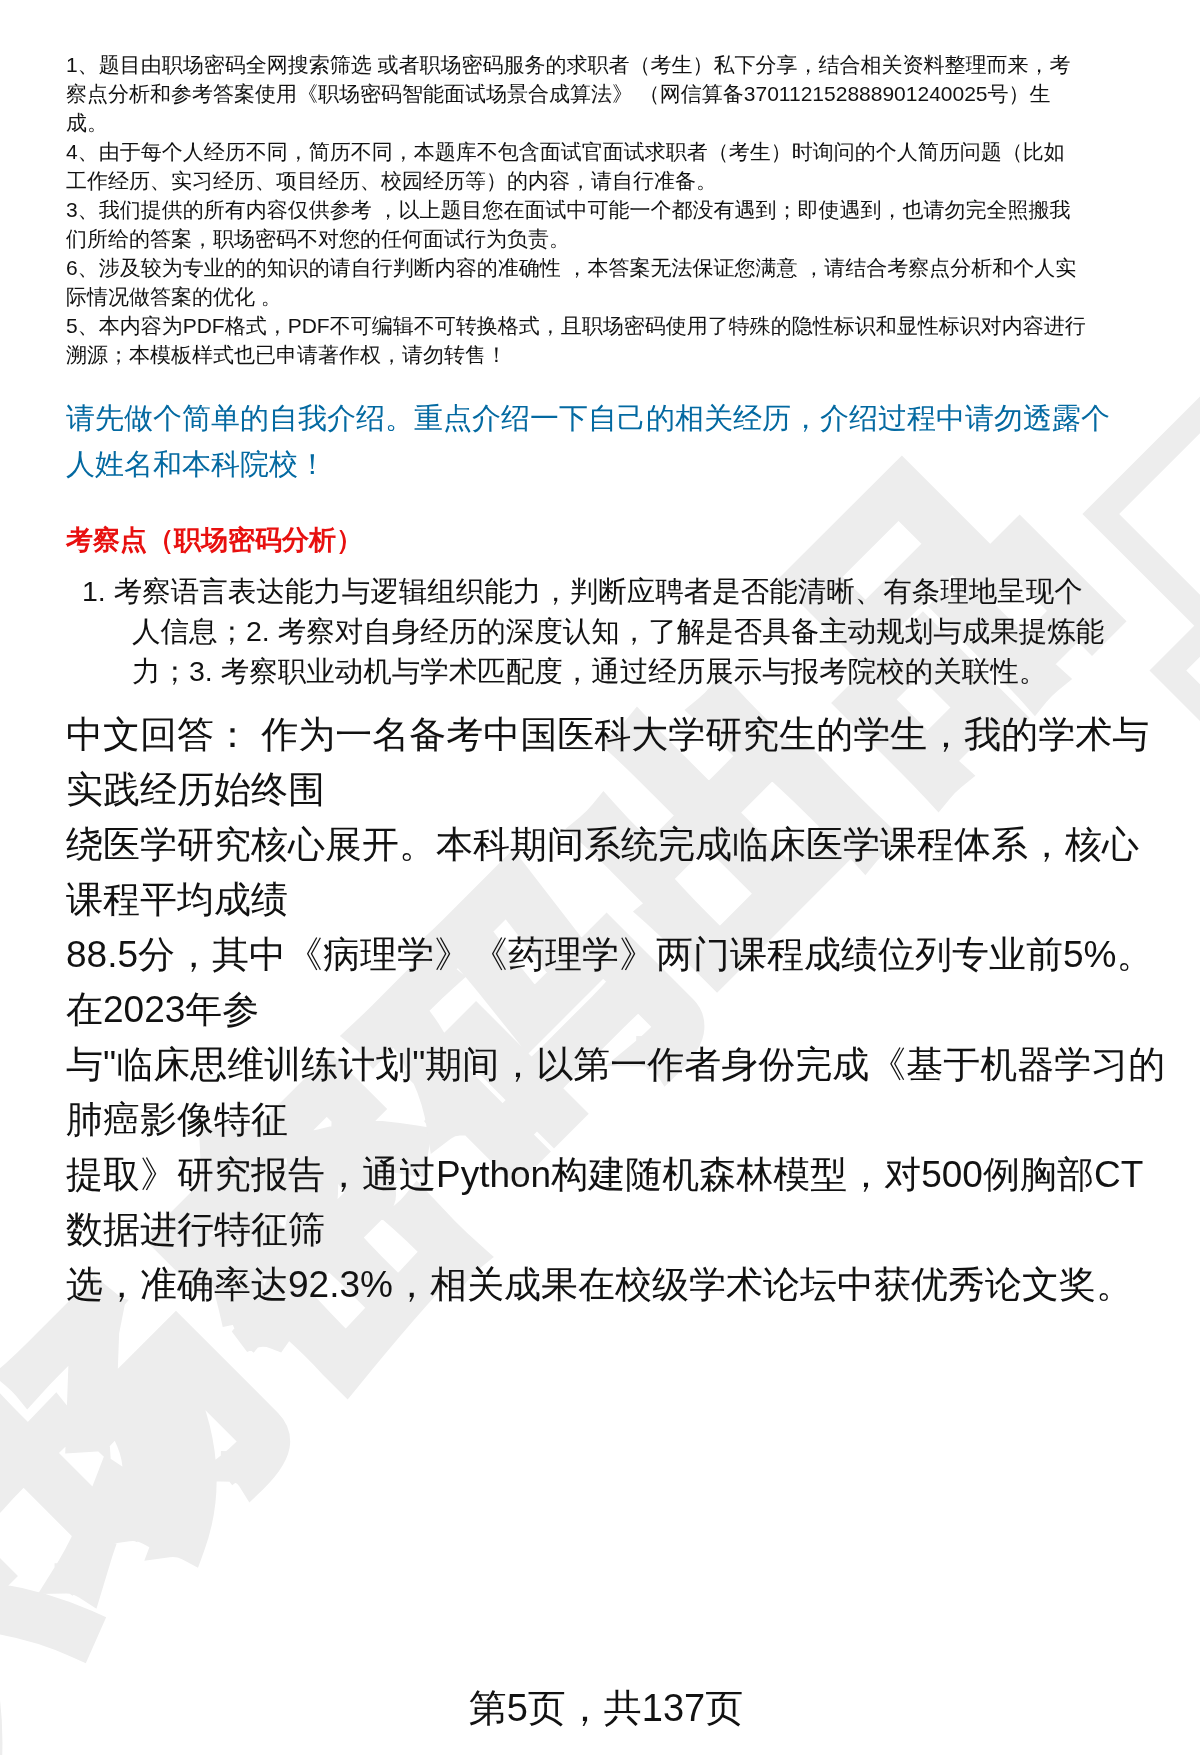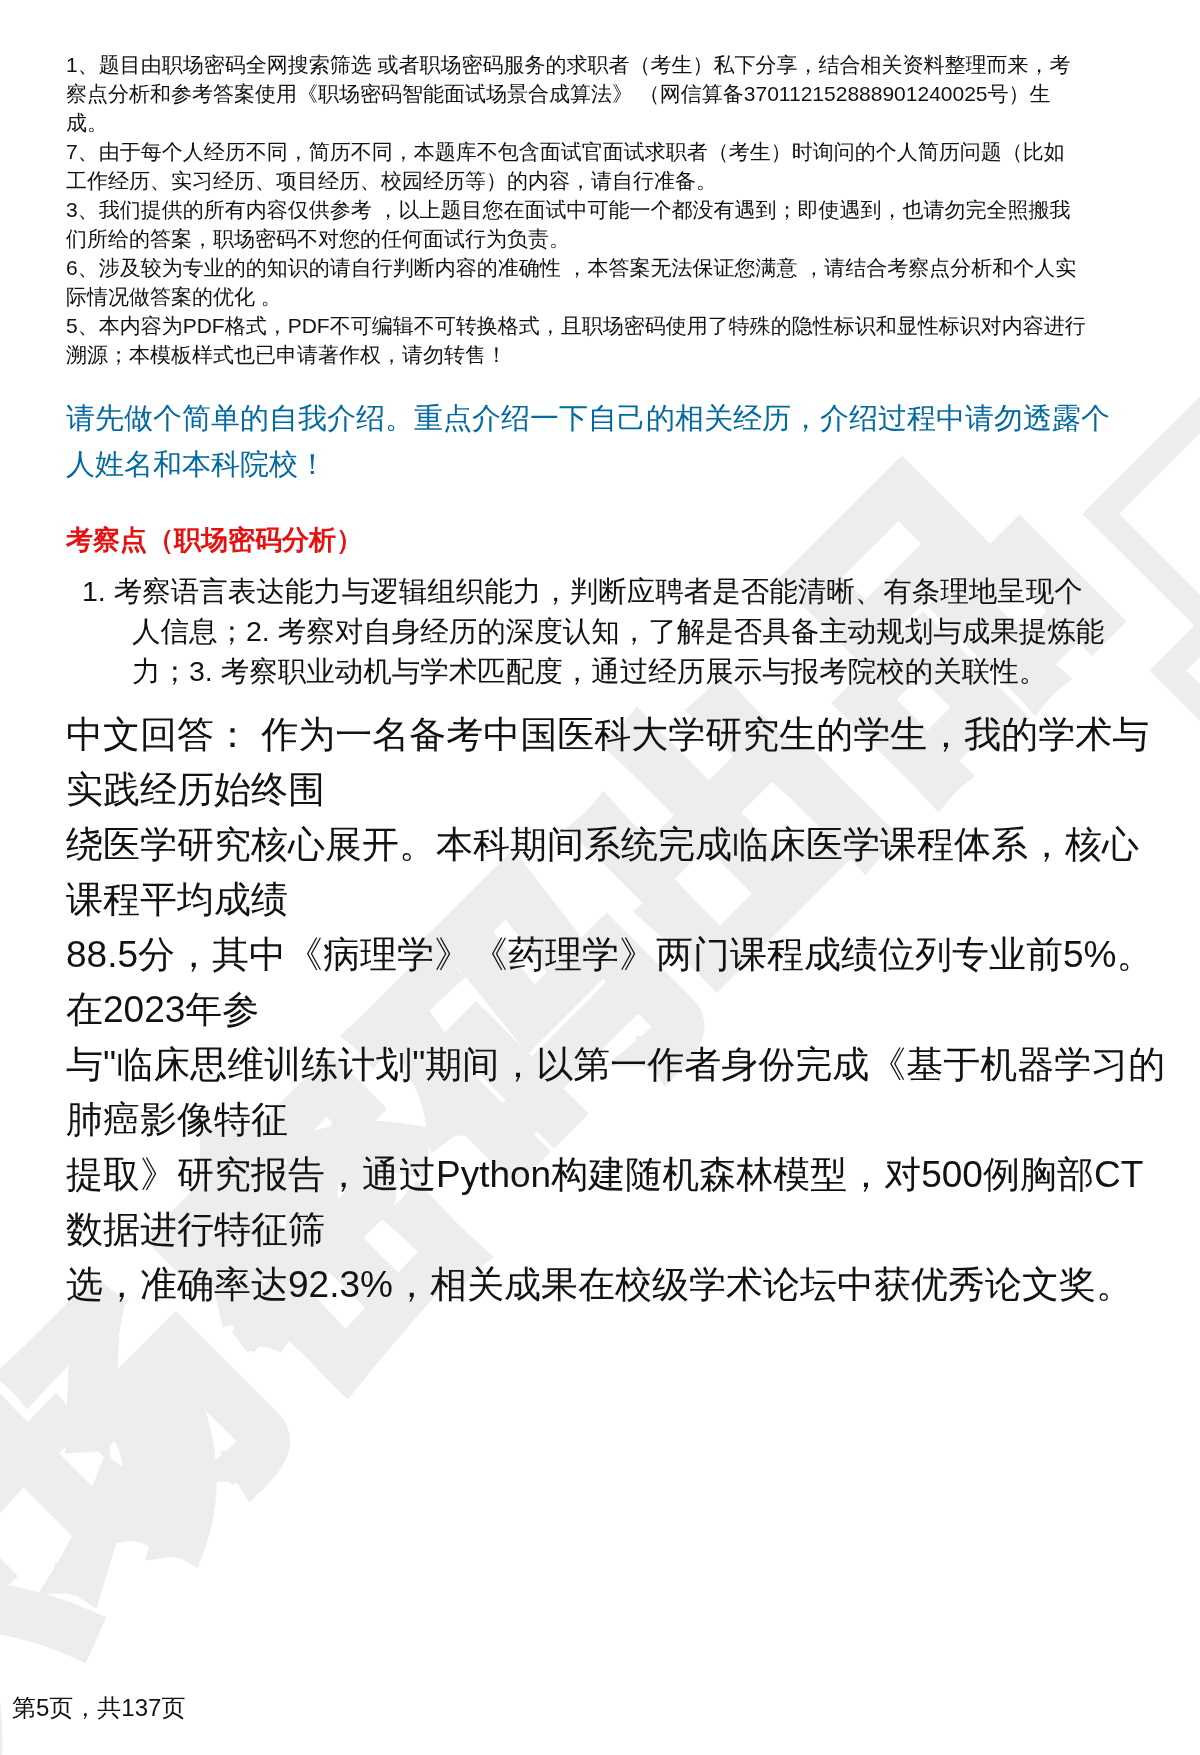--- a/index.html
+++ b/index.html
@@ -70,21 +70,22 @@
     font-size:37px;
     line-height:55px;
     white-space:pre-line;
   }
   .answer-para.first{margin:16px 0 0 0;}
   .answer-para.second{margin:26px 0 0 0;}
   .footer{
     position:absolute;
     left:12px;right:0;
     top:1690px;
-    font-size:24px;
+    text-align:center;
+    font-size:38px;
     line-height:36px;
     color:#121212;
     z-index:1;
   }
 </style>
 </head>
 <body>
 
 <div class="page">
 
@@ -93,21 +94,21 @@
     <div class="wm-diamond wm-d1"></div>
     <div class="wm-diamond wm-d2"></div>
   </div>
 
   <div class="content">
 
     <section>
       <p class="disc">1、题目由职场密码全网搜索筛选 或者职场密码服务的求职者（考生）私下分享，结合相关资料整理而来，考
 察点分析和参考答案使用《职场密码智能面试场景合成算法》 （网信算备370112152888901240025号）生
 成。</p>
-      <p class="disc">7、由于每个人经历不同，简历不同，本题库不包含面试官面试求职者（考生）时询问的个人简历问题（比如
+      <p class="disc">4、由于每个人经历不同，简历不同，本题库不包含面试官面试求职者（考生）时询问的个人简历问题（比如
 工作经历、实习经历、项目经历、校园经历等）的内容，请自行准备。</p>
       <p class="disc">3、我们提供的所有内容仅供参考 ，以上题目您在面试中可能一个都没有遇到；即使遇到，也请勿完全照搬我
 们所给的答案，职场密码不对您的任何面试行为负责。</p>
       <p class="disc">6、涉及较为专业的的知识的请自行判断内容的准确性 ，本答案无法保证您满意 ，请结合考察点分析和个人实
 际情况做答案的优化 。</p>
       <p class="disc">5、本内容为PDF格式，PDF不可编辑不可转换格式，且职场密码使用了特殊的隐性标识和显性标识对内容进行
 溯源；本模板样式也已申请著作权，请勿转售！</p>
     </section>
 
     <h2 class="question">请先做个简单的自我介绍。重点介绍一下自己的相关经历，介绍过程中请勿透露个

